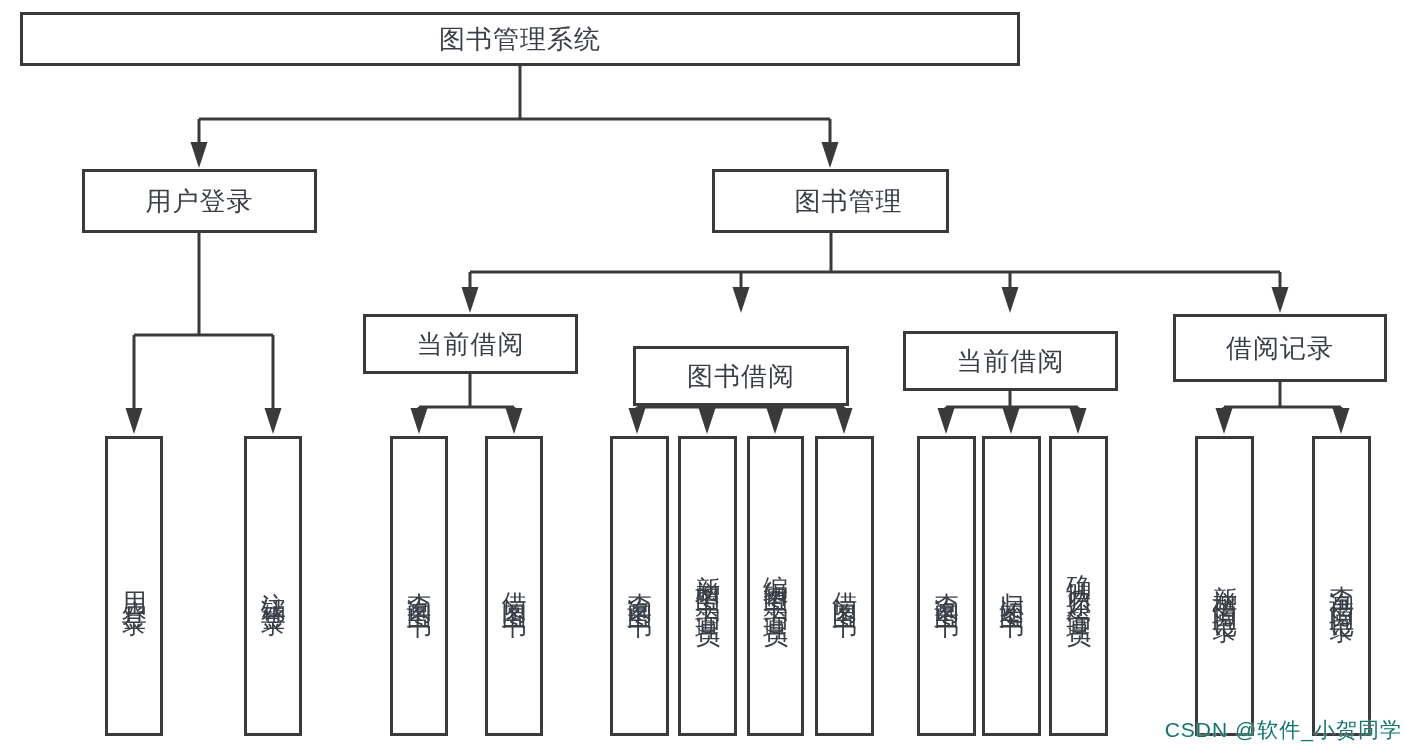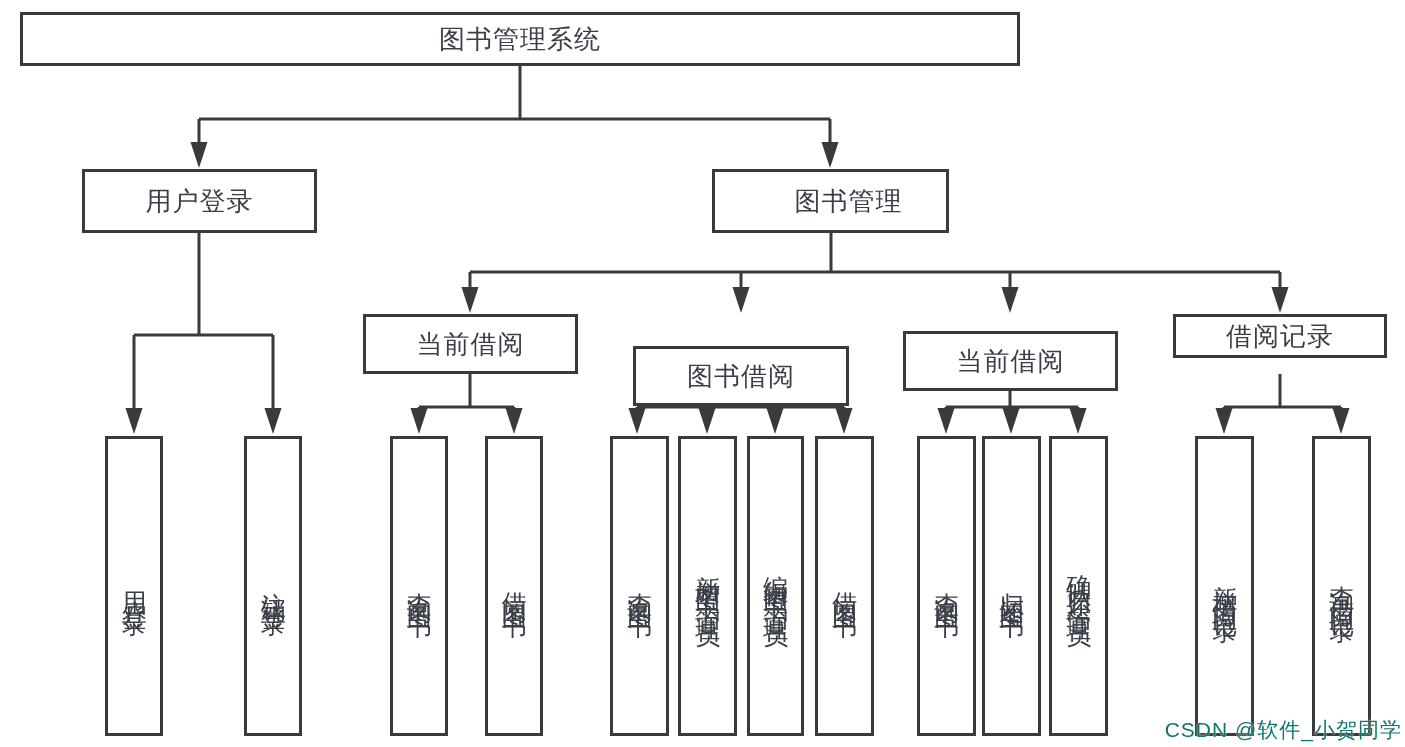--- a/index.html
+++ b/index.html
@@ -123,21 +123,21 @@
 
   <div class="box hbox" style="left:363px; top:314px; width:215px; height:60px;">
     <span>当前借阅</span>
   </div>
   <div class="box hbox" style="left:633px; top:314px; width:216px; height:60px;margin-top:32px;">
     <span>图书借阅</span>
   </div>
   <div class="box hbox" style="left:903px; top:331px; width:215px; height:60px;">
     <span>当前借阅</span>
   </div>
-  <div class="box hbox" style="left:1173px; top:314px; width:214px; height:44px;text-align:right;">
+  <div class="box hbox" style="left:1173px; top:314px; width:214px; height:68px;text-align:right;">
     <span>借阅记录</span>
   </div>
 
   <div class="box leaf" style="left:105px; top:436px; width:58px; height:300px;">
     <span>用户登录</span>
   </div>
   <div class="box leaf" style="left:244px; top:436px; width:58px; height:300px;">
     <span>注销登录</span>
   </div>
 

